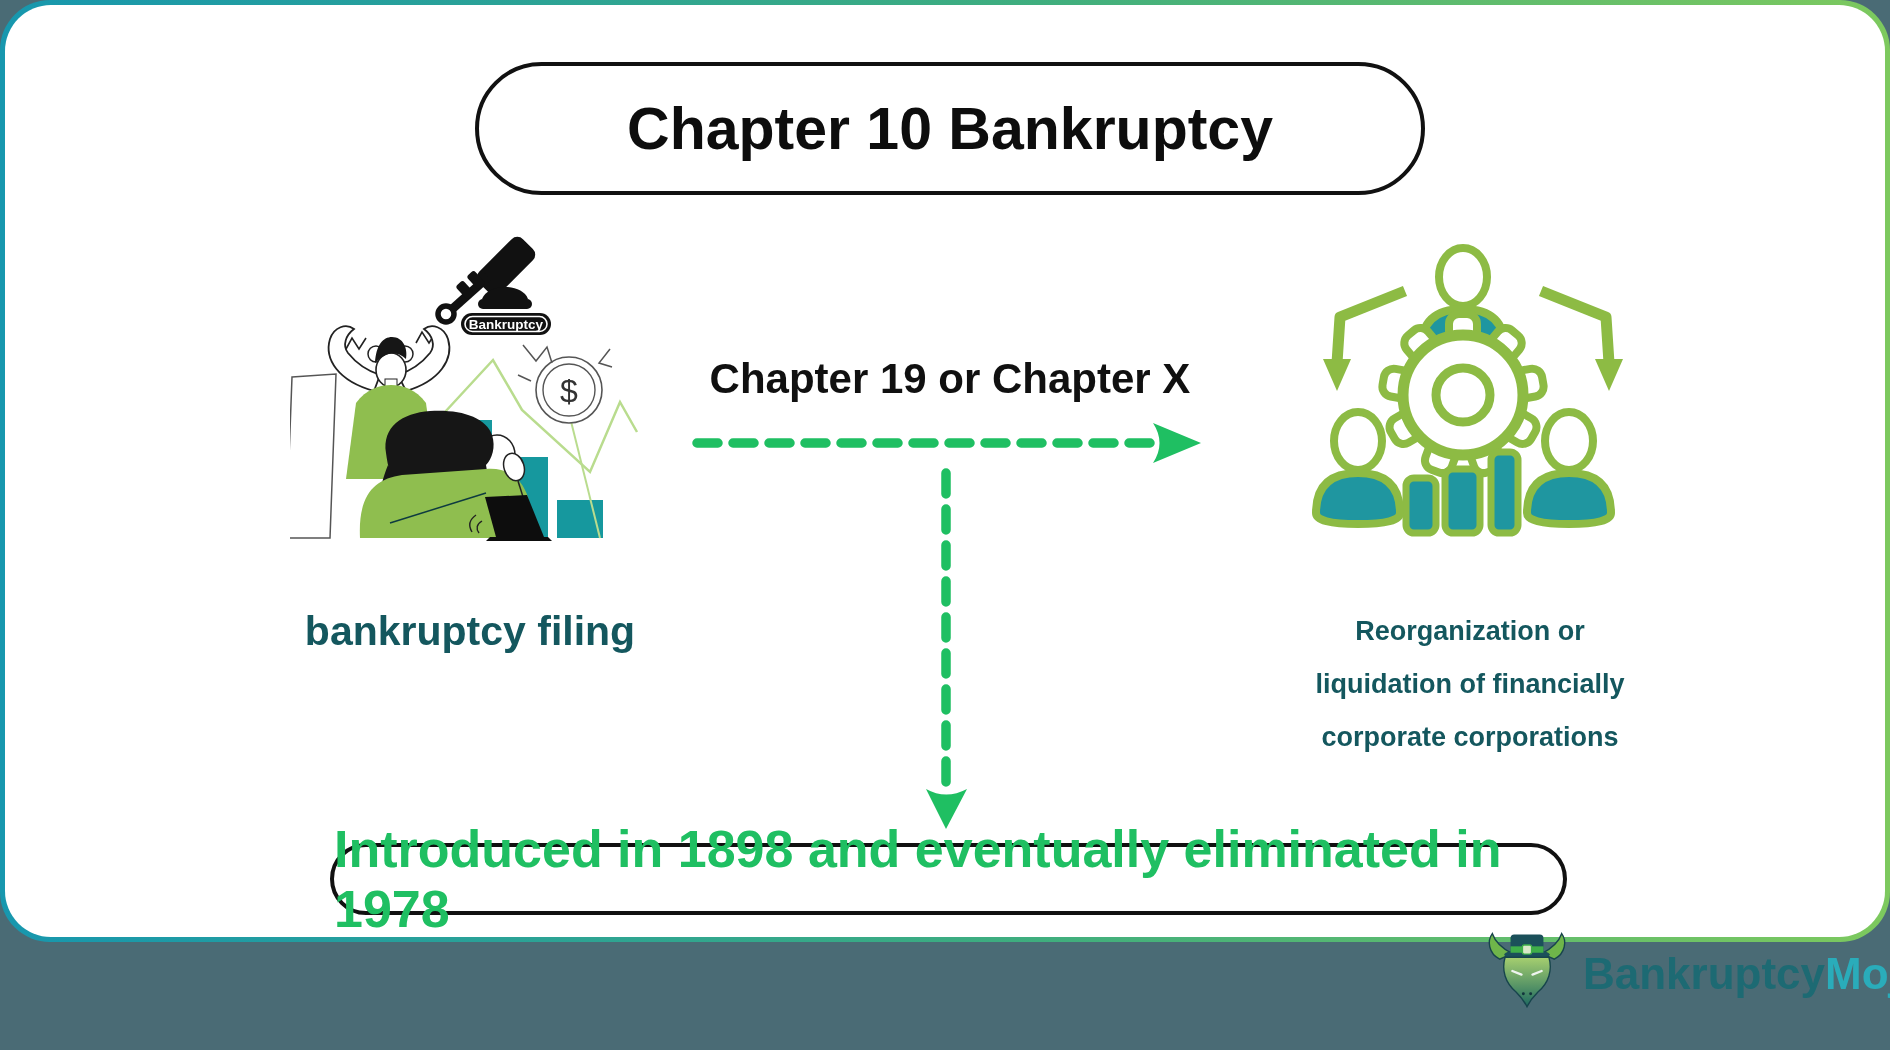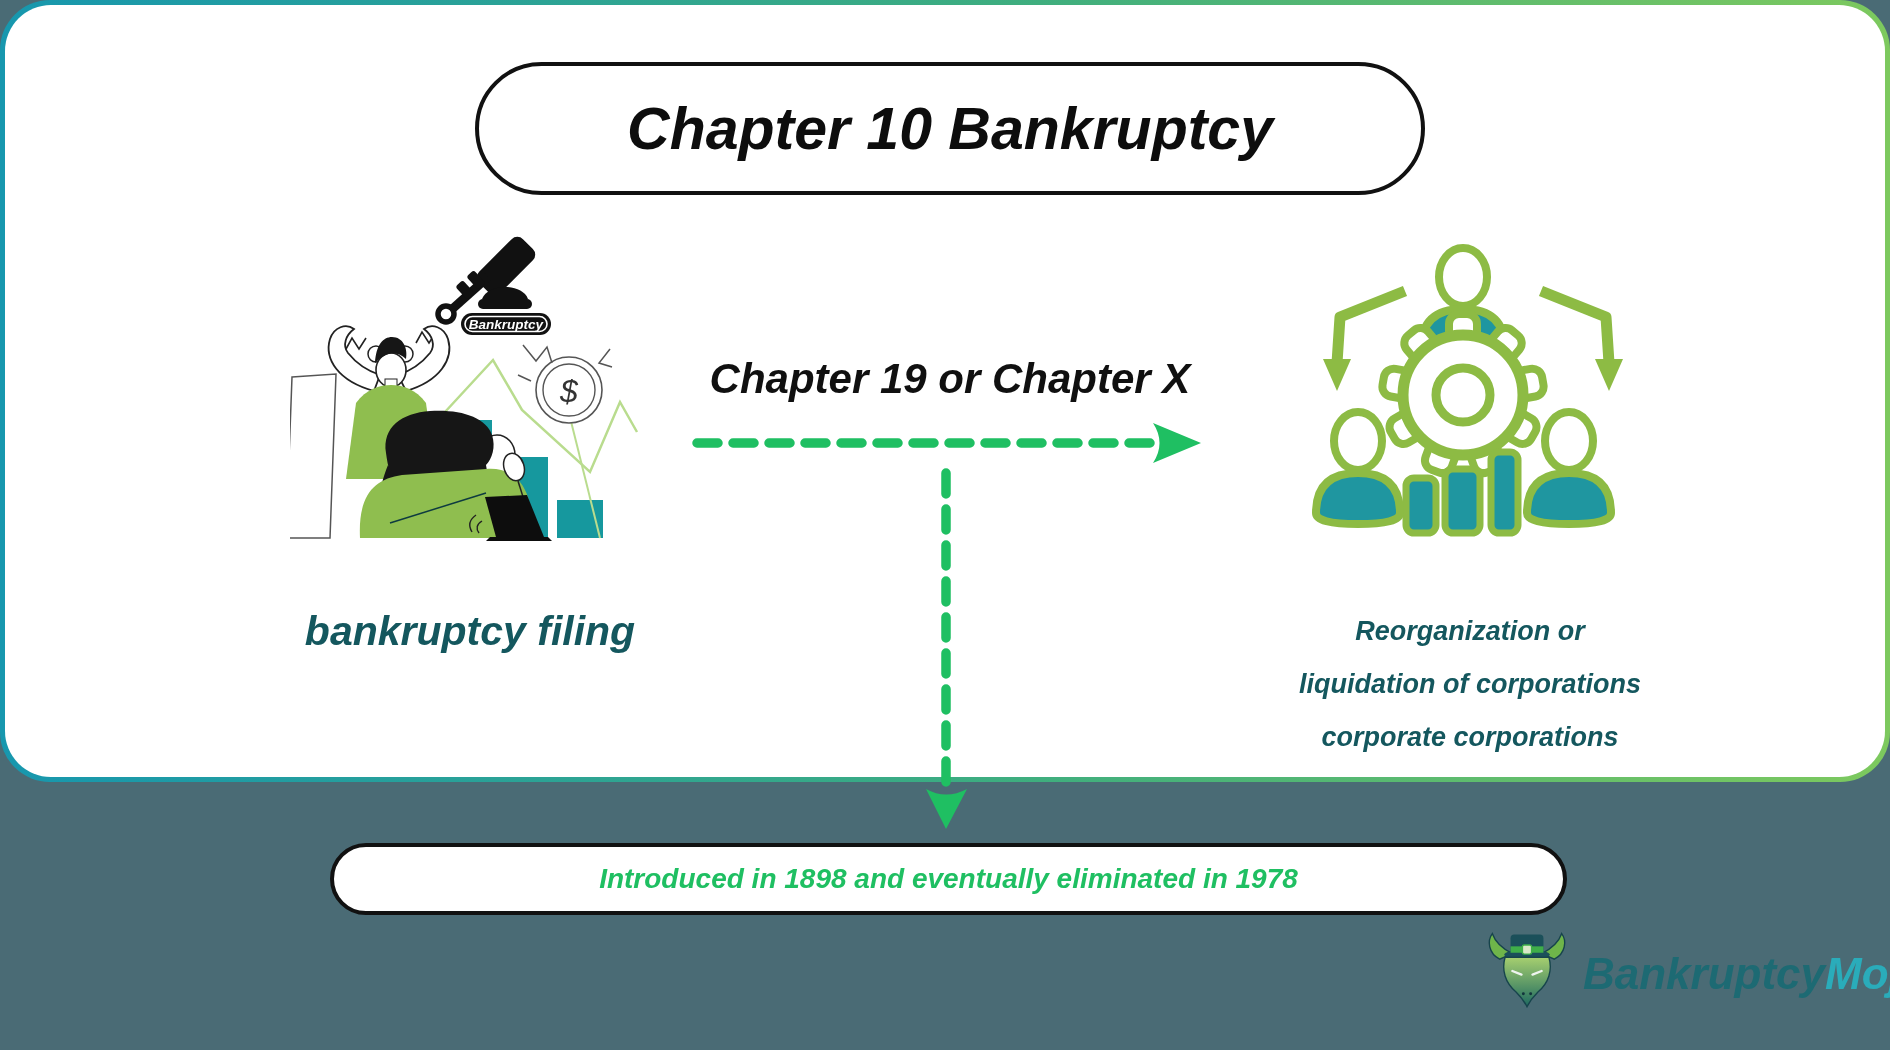--- a/index.html
+++ b/index.html
@@ -3,24 +3,23 @@
 <meta charset="utf-8">
 <style>
   html,body{margin:0;padding:0;}
   body{
     width:1890px;height:1050px;
     background:#4a6b75;
     font-family:"Liberation Sans","DejaVu Sans",sans-serif;
     overflow:hidden;position:relative;
   }
   .frame{
-    position:absolute;inset:0;width:1890px;height:782px;
+    position:absolute;inset:0;width:1890px;height:942px;
     border-radius:50px;
     background:linear-gradient(90deg,#1797ae 0%,#3fae7e 55%,#7dc95e 100%);
-    font-style:italic;
   }
   .card{
     position:absolute;inset:5px;border-radius:46px;background:#ffffff;
   }
   .title-pill{
     position:absolute;left:470px;top:57px;width:950px;height:133px;
     border:4px solid #111;border-radius:70px;box-sizing:border-box;
     display:flex;align-items:center;justify-content:center;background:#fff;
   }
   .title-pill h1{
@@ -36,21 +35,21 @@
   }
   .right-caption{
     position:absolute;left:1165px;top:600px;width:600px;text-align:center;
     font-size:27px;font-weight:700;color:#14575e;line-height:53px;
   }
   .bottom-pill{
     position:absolute;left:325px;top:838px;width:1237px;height:72px;
     border:4px solid #111;border-radius:40px;box-sizing:border-box;
     display:flex;align-items:center;justify-content:center;background:#fff;
   }
-  .bottom-pill span{font-size:28px;font-weight:700;color:#1fbf62;}
+  .bottom-pill span{font-size:52px;font-weight:700;color:#1fbf62;}
   .arrow-layer{position:absolute;left:0;top:0;}
   .left-illustration{position:absolute;left:285px;top:222px;}
   .right-illustration{position:absolute;left:1277px;top:228px;}
   .logo{position:absolute;left:1480px;top:924px;display:flex;align-items:center;gap:14px;}
   .brand{font-size:44px;font-weight:700;white-space:nowrap;padding-top:6px;}
   .brand .b1{color:#1d6a73;}
   .brand .b2{color:#2aacba;}
 </style>
 </head>
 <body>
@@ -182,21 +181,21 @@
         <rect x="124" y="245" width="30" height="55" rx="8"></rect>
         <rect x="163" y="236" width="35" height="64" rx="8"></rect>
         <rect x="209" y="219" width="27" height="81" rx="8"></rect>
       </g>
       <use href="#person" x="0" y="0" transform="translate(76,244)"></use>
       <use href="#person" x="0" y="0" transform="translate(287,244)"></use>
     </svg>
 
     <div class="right-caption">
       <div>Reorganization or</div>
-      <div>liquidation of corporations</div>
+      <div>liquidation of financially</div>
       <div>corporate corporations</div>
     </div>
 
     <div class="bottom-pill">
       <span>Introduced in 1898 and eventually eliminated in 1978</span>
     </div>
 
     <div class="logo">
       <svg width="84" height="84" viewBox="0 0 92 90">
         <defs>

